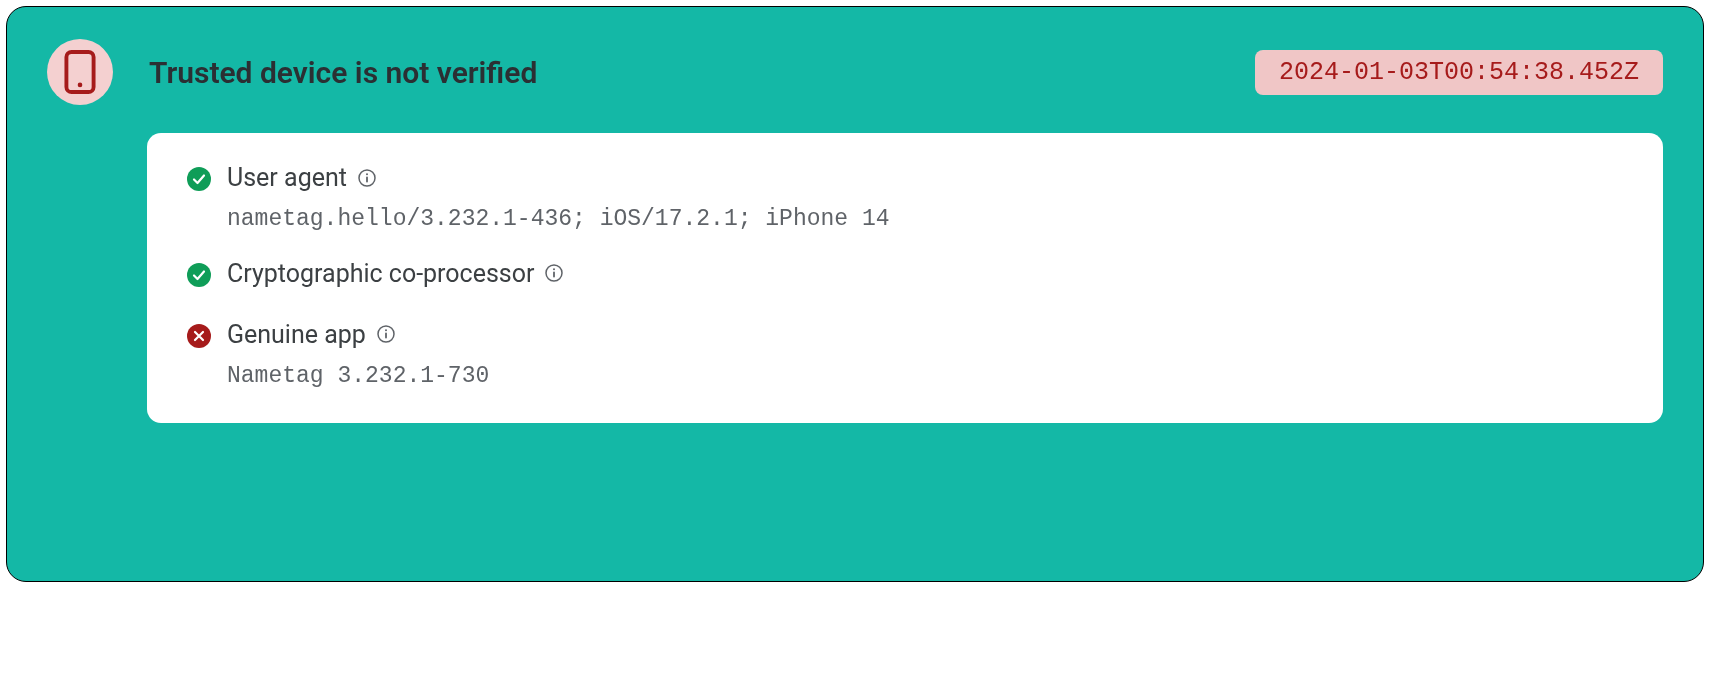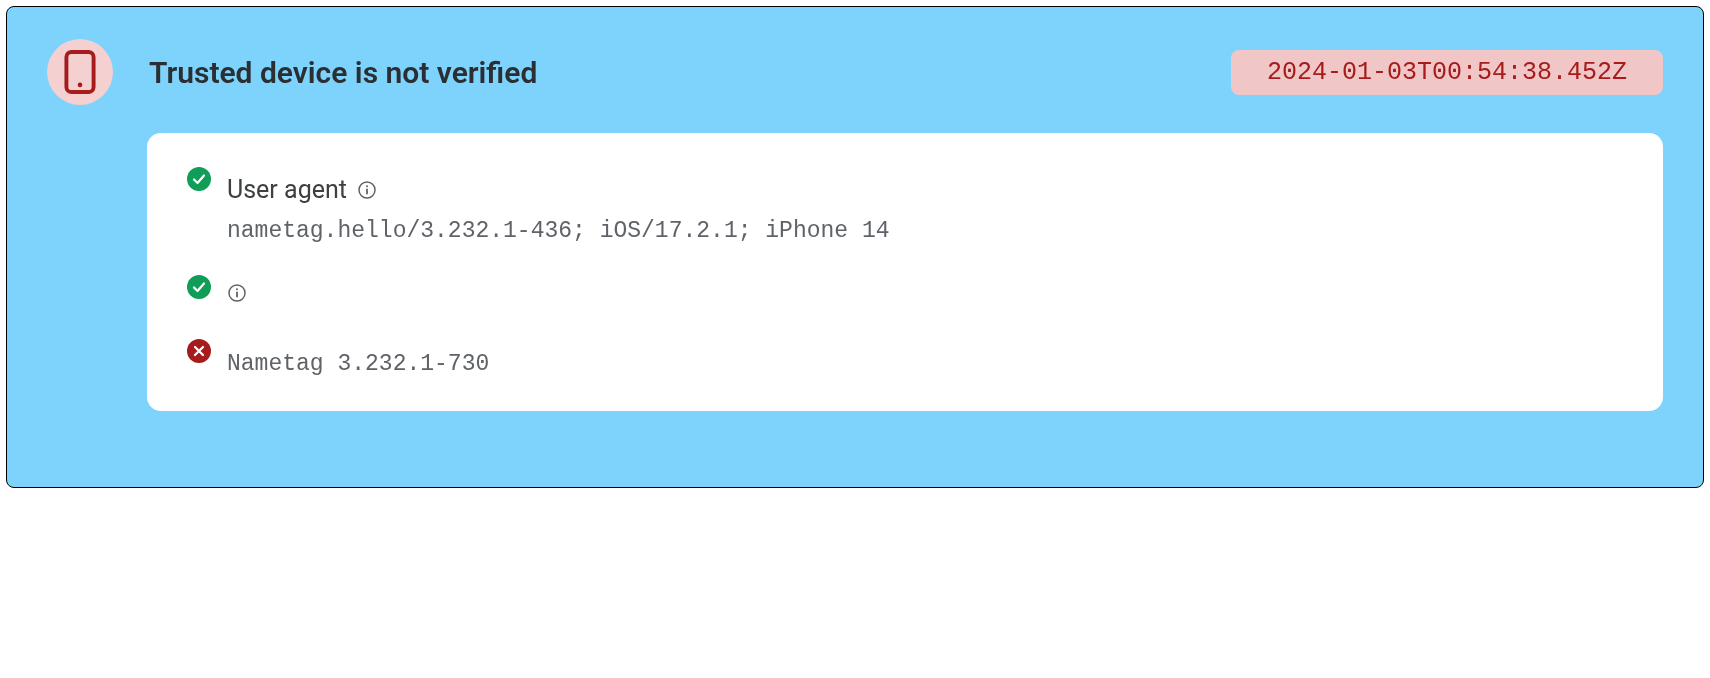--- a/index.html
+++ b/index.html
@@ -6,26 +6,26 @@
       margin: 0;
       padding: 0;
       box-sizing: border-box;
     }
     body {
       font-family: -apple-system, BlinkMacSystemFont, "Segoe UI", Roboto, Helvetica, Arial, sans-serif;
       background: #fff;
       padding: 6px;
     }
     .card {
-      background: #7dd3fc;
+      background: #14b8a6;
       border: 1px solid #000;
-      border-radius: 8px;
+      border-radius: 20px;
       padding: 32px 40px 40px 40px;
       width: 1698px;
-      height: 482px;
+      height: 576px;
     }
     .card-header {
       display: flex;
       align-items: center;
       gap: 36px;
       margin-bottom: 28px;
     }
     .device-badge {
       width: 66px;
       height: 66px;
@@ -41,21 +41,21 @@
       font-weight: 600;
       color: #2b2f33;
       flex: 1;
     }
     .timestamp {
       background: #f0c6c6;
       color: #a61b1b;
       font-family: "SFMono-Regular", Consolas, "Liberation Mono", Menlo, monospace;
       font-size: 25px;
       font-weight: 500;
-      padding: 8px 36px;
+      padding: 8px 24px;
       border-radius: 8px;
     }
     .details-panel {
       background: #ffffff;
       border-radius: 14px;
       margin-left: 100px;
       padding: 30px 40px 30px 40px;
     }
     .check-row {
       display: flex;
@@ -77,21 +77,20 @@
       margin-top: 4px;
     }
     .status-icon.ok {
       background: #0f9d58;
     }
     .status-icon.fail {
       background: #a61b1b;
     }
     .check-content {
       flex: 1;
-      margin-top: 12px;
     }
     .check-label-row {
       display: flex;
       align-items: center;
       gap: 10px;
       margin-bottom: 10px;
     }
     .check-label {
       font-size: 25px;
       font-weight: 400;
@@ -150,36 +149,47 @@
     </div>
 
     <div class="check-row">
       <div class="status-icon ok">
         <svg width="14" height="14" viewBox="0 0 14 14">
             <path d="M2 7.5 L5.5 11 L12 3.5" stroke="#fff" stroke-width="2.2" fill="none" stroke-linecap="round" stroke-linejoin="round"></path>
           </svg>
       </div>
       <div class="check-content">
         <div class="check-label-row">
+          <span class="check-label">Cryptographic co-processor</span>
           <span class="info-icon">
             <svg width="18" height="18" viewBox="0 0 18 18">
                 <circle cx="9" cy="9" r="8" stroke="#5f6368" stroke-width="1.5" fill="none"></circle>
                 <circle cx="9" cy="5.2" r="1" fill="#5f6368"></circle>
                 <rect x="8.1" y="7.5" width="1.8" height="6" rx="0.9" fill="#5f6368"></rect>
               </svg>
           </span>
         </div>
       </div>
     </div>
 
     <div class="check-row">
       <div class="status-icon fail">
         <svg width="12" height="12" viewBox="0 0 12 12">
             <path d="M2 2 L10 10 M10 2 L2 10" stroke="#fff" stroke-width="2.2" stroke-linecap="round"></path>
           </svg>
       </div>
       <div class="check-content">
+        <div class="check-label-row">
+          <span class="check-label">Genuine app</span>
+          <span class="info-icon">
+            <svg width="18" height="18" viewBox="0 0 18 18">
+                <circle cx="9" cy="9" r="8" stroke="#5f6368" stroke-width="1.5" fill="none"></circle>
+                <circle cx="9" cy="5.2" r="1" fill="#5f6368"></circle>
+                <rect x="8.1" y="7.5" width="1.8" height="6" rx="0.9" fill="#5f6368"></rect>
+              </svg>
+          </span>
+        </div>
         <div class="check-value">Nametag 3.232.1-730</div>
       </div>
     </div>
 
   </div>
 </div>
 
 </body></html>

